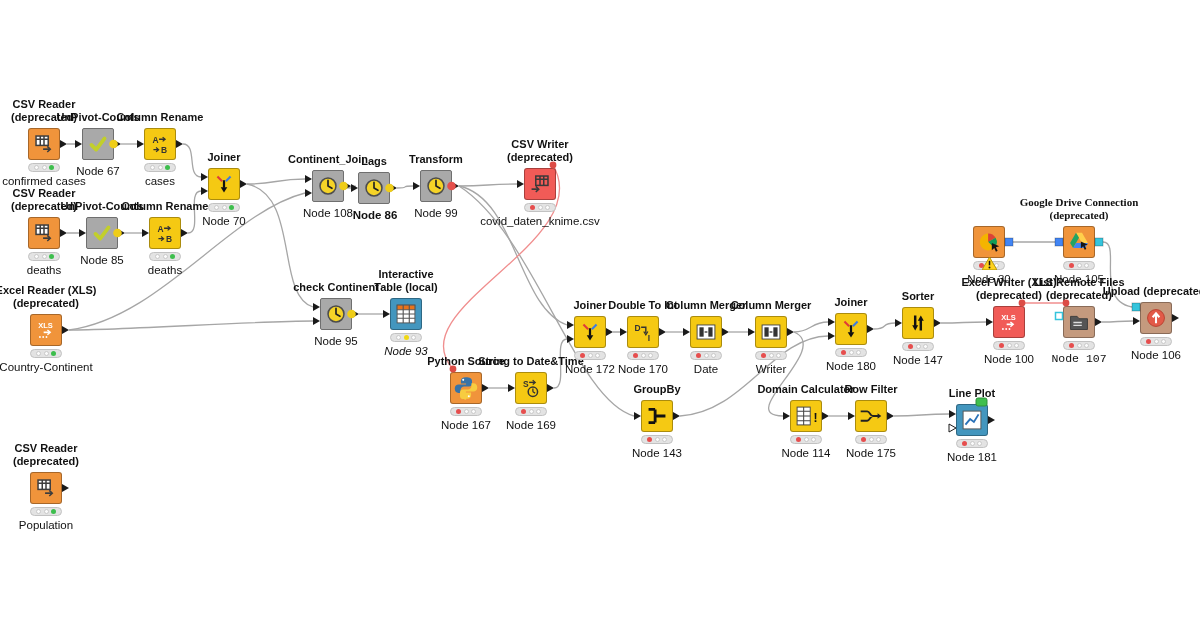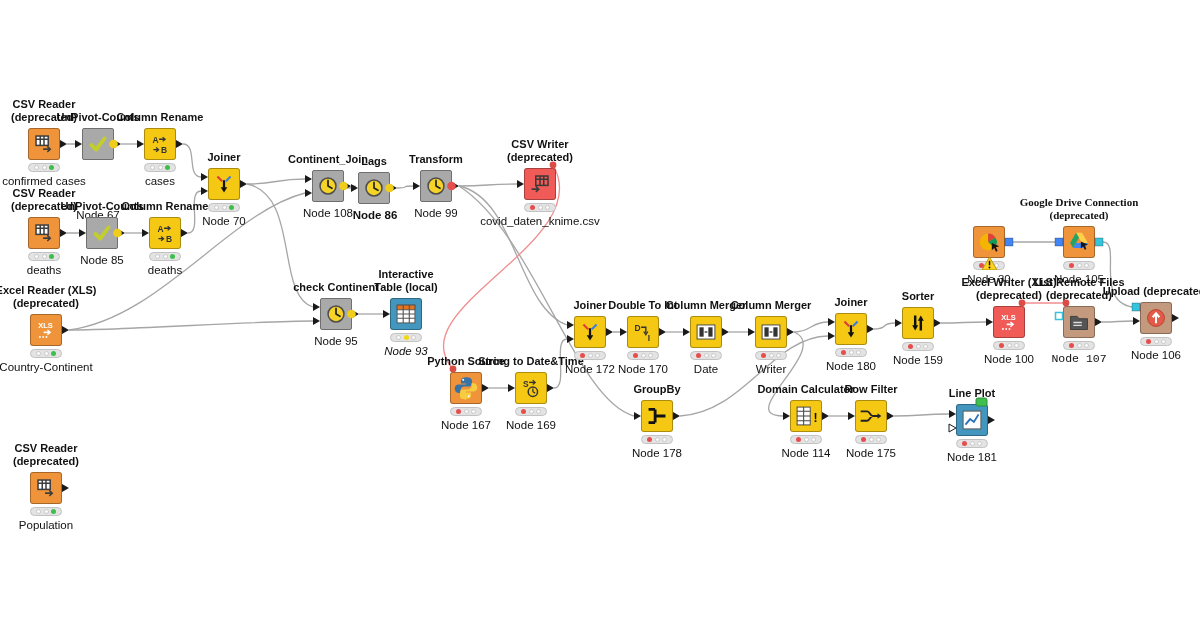--- a/index.html
+++ b/index.html
@@ -76,21 +76,21 @@
       <span></span>
       <span style="background: rgb(61, 190, 77); border: none;"></span>
     </div>
     <div class="nlabel" style="left: 44px; top: 175px;">confirmed cases</div>
     <div class="node meta" style="left: 82px; top: 128px; background: rgb(169, 169, 169);">
       <svg viewBox="0 0 32 32">
         <path d="M9 17l5 5 9-12" fill="none" stroke="#C2CF2A" stroke-width="4" stroke-linecap="round" stroke-linejoin="round"></path>
       </svg>
     </div>
     <div class="nname" style="left: 98px; top: 111px;">UnPivot-Counts</div>
-    <div class="nlabel" style="left: 98px; top: 165px; margin-top: 44px;">Node 67</div>
+    <div class="nlabel" style="left: 98px; top: 165px;">Node 67</div>
     <div class="node" style="left: 144px; top: 128px; background: rgb(245, 201, 19);">
       <svg viewBox="0 0 32 32">
         <text x="8" y="15" font-size="9" font-weight="bold" fill="#333" font-family="Liberation Sans,sans-serif">A</text>
         <text x="17" y="26" font-size="9" font-weight="bold" fill="#333" font-family="Liberation Sans,sans-serif">B</text>
         <path d="M15 11h6M9 22h5" stroke="#333" stroke-width="1.5" fill="none"></path>
         <path d="M18.8 8.8L21.5 11l-2.7 2.2M11.8 19.8L14.5 22l-2.7 2.2" fill="none" stroke="#333" stroke-width="1.3"></path>
       </svg>
     </div>
     <div class="nname" style="left: 160px; top: 111px;">Column Rename</div>
     <div class="tl" style="left: 144px; top: 163px;">
@@ -332,21 +332,21 @@
       <svg viewBox="0 0 32 32">
         <path d="M7 9h7M7 23h7M14 9v14M14 16h11" fill="none" stroke="#111" stroke-width="3"></path>
       </svg>
     </div>
     <div class="nname" style="left: 657px; top: 383px;">GroupBy</div>
     <div class="tl" style="left: 641px; top: 435px;">
       <span style="background: rgb(230, 78, 78); border: none;"></span>
       <span></span>
       <span></span>
     </div>
-    <div class="nlabel" style="left: 657px; top: 447px;">Node 178</div>
+    <div class="nlabel" style="left: 657px; top: 447px;">Node 143</div>
     <div class="node" style="left: 790px; top: 400px; background: rgb(245, 201, 19);">
       <svg viewBox="0 0 32 32">
         <rect x="6.5" y="6.5" width="14" height="19" fill="#fff" stroke="#444"></rect>
         <path d="M6.5 11h14M6.5 16h14M6.5 21h14M13.5 6.5v19" stroke="#444" stroke-width="1.1" fill="none"></path>
         <text x="24" y="22" font-size="13" font-weight="bold" fill="#111" font-family="Liberation Sans,sans-serif">!</text>
       </svg>
     </div>
     <div class="nname" style="left: 806px; top: 383px;">Domain Calculator</div>
     <div class="tl" style="left: 790px; top: 435px;">
       <span style="background: rgb(230, 78, 78); border: none;"></span>
@@ -405,21 +405,21 @@
         <path d="M9.8 18.5h6.4L13 24z" fill="#111"></path>
         <path d="M15.8 13.5h6.4L19 8z" fill="#111"></path>
       </svg>
     </div>
     <div class="nname" style="left: 918px; top: 290px;">Sorter</div>
     <div class="tl" style="left: 902px; top: 342px;">
       <span style="background: rgb(230, 78, 78); border: none;"></span>
       <span></span>
       <span></span>
     </div>
-    <div class="nlabel" style="left: 918px; top: 354px;">Node 159</div>
+    <div class="nlabel" style="left: 918px; top: 354px;">Node 147</div>
     <div class="node" style="left: 973px; top: 226px; background: rgb(240, 148, 59);">
       <svg viewBox="0 0 32 32">
         <path d="M15 16L15 7A9 9 0 0 1 23 11.5Z" fill="#DB4437"></path>
         <path d="M15 16L23 11.5A9 9 0 0 1 21.5 22.5Z" fill="#0F9D58"></path>
         <path d="M15 16L21.5 22.5A9 9 0 1 1 15 7Z" fill="#F4B400"></path>
         <path d="M19 17l8 3.6-3.6 1 1.8 3.8-1.8.9-1.8-3.9-2.6 2.4z" fill="#151515"></path>
       </svg>
     </div>
     <div class="tl" style="left: 973px; top: 261px;">
       <span style="background: rgb(230, 78, 78); border: none;"></span>

